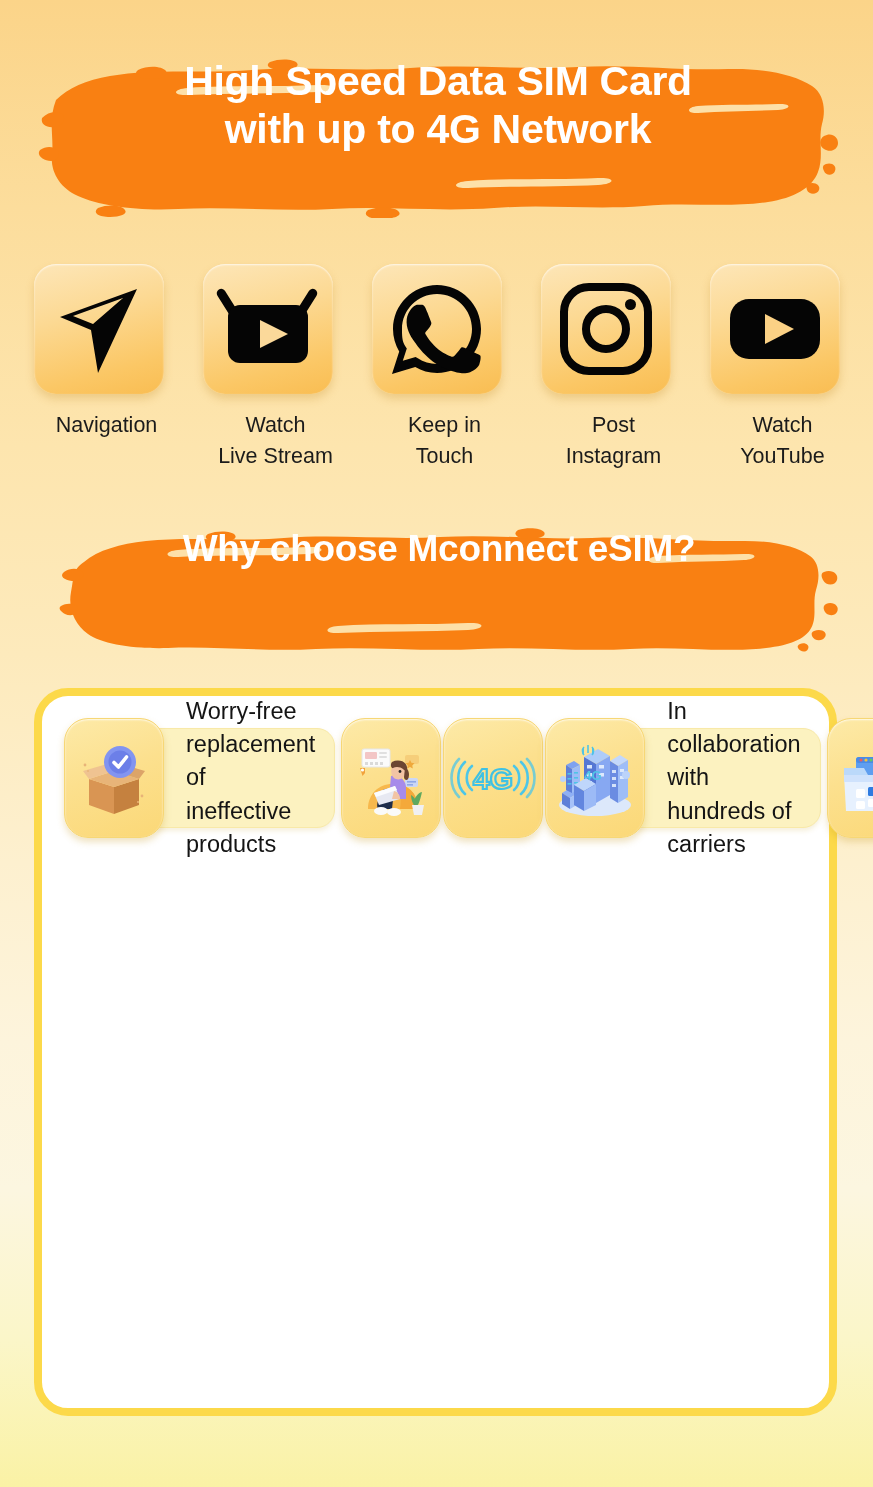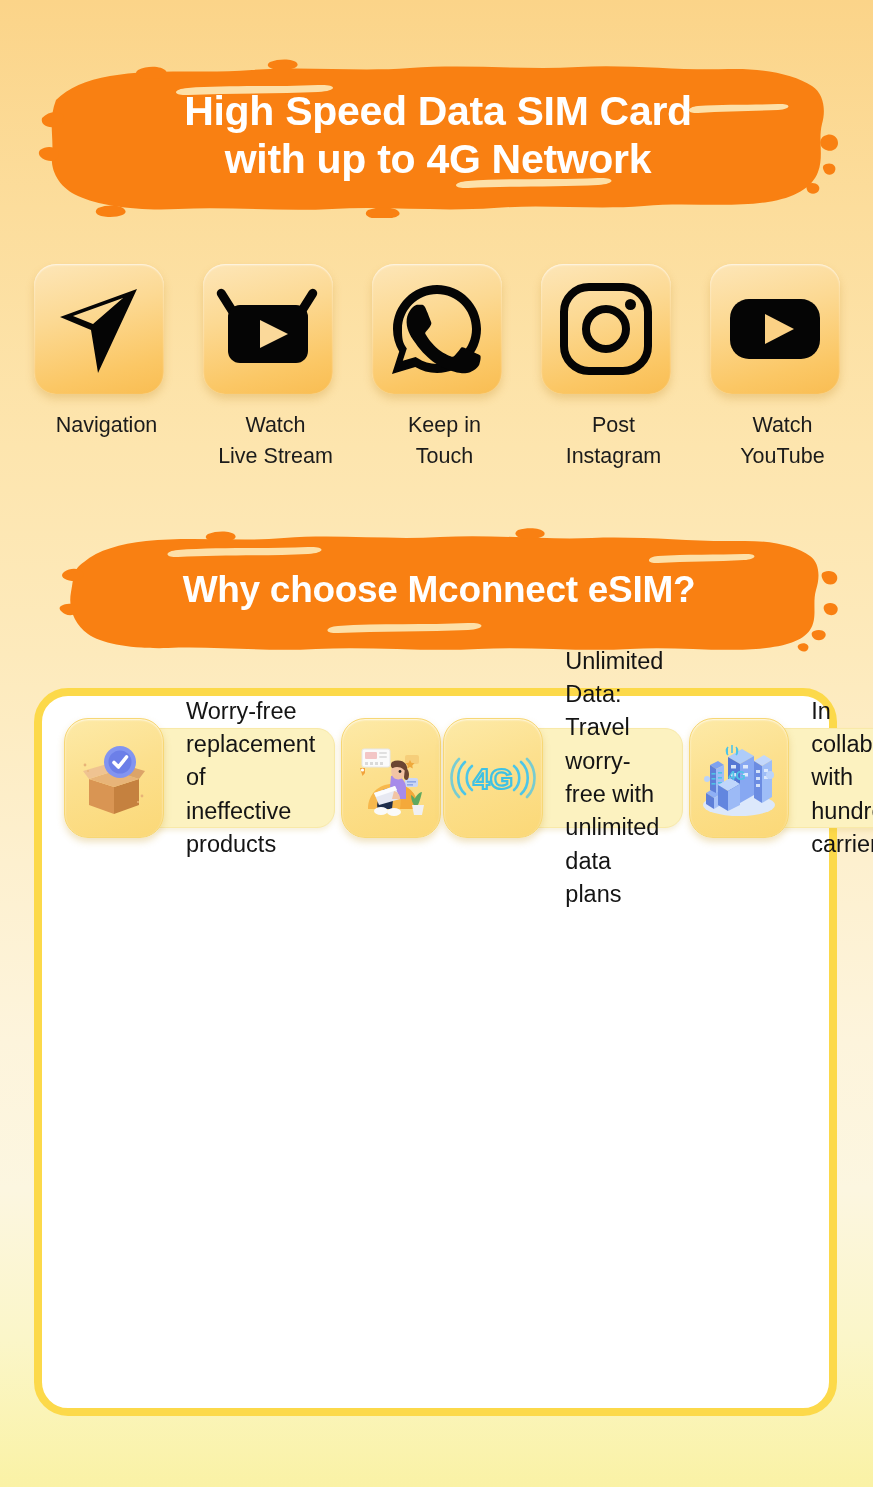--- a/index.html
+++ b/index.html
@@ -26,21 +26,21 @@
         #fcf6e0 80%,
         #fbf6c9 90%,
         #faf2a5 100%);
     overflow: hidden;
   }
 
   
   .banner {
     position: absolute;
     display: flex;
-    align-items: center;
+    align-items: flex-start;
     justify-content: center;
   }
 
   .banner .brush {
     position: absolute;
     inset: 0;
     pointer-events: none;
   }
 
   .banner .banner-text {
@@ -353,21 +353,20 @@
             <path d="M22 31 C15 37 15 49 22 55"></path>
             <path d="M15 27 C6 35 6 51 15 59"></path>
             <path d="M9 24 C-1 34 -1 52 9 62" opacity="0.75"></path>
             <path d="M64 31 C71 37 71 49 64 55"></path>
             <path d="M71 27 C80 35 80 51 71 59"></path>
             <path d="M77 24 C87 34 87 52 77 62" opacity="0.75"></path>
           </g>
           <text x="43" y="54" font-family="'Liberation Sans', sans-serif" font-size="30" font-weight="bold" fill="none" stroke="#3FC1E4" stroke-width="2.2" text-anchor="middle">4G</text>
         </svg>
       </div>
-      <div class="feature-text">Unlimited Data: Travel worry-free with unlimited data plans</div>
     </div>
 
     <div class="feature-row">
       <div class="feature-pill"></div>
       <div class="feature-icon">
         <svg width="86" height="86" viewBox="0 0 86 86">
           <ellipse cx="43" cy="70" rx="36" ry="11" fill="#DCE8FB"></ellipse>
           <path fill="#8FB0F5" d="M10 58 L20 52 L28 57 L18 63 Z"></path>
           <path fill="#5E7FD8" d="M10 58 L18 63 L18 74 L10 69 Z"></path>
           <path fill="#A7C2F8" d="M18 63 L28 57 L28 68 L18 74 Z"></path>

